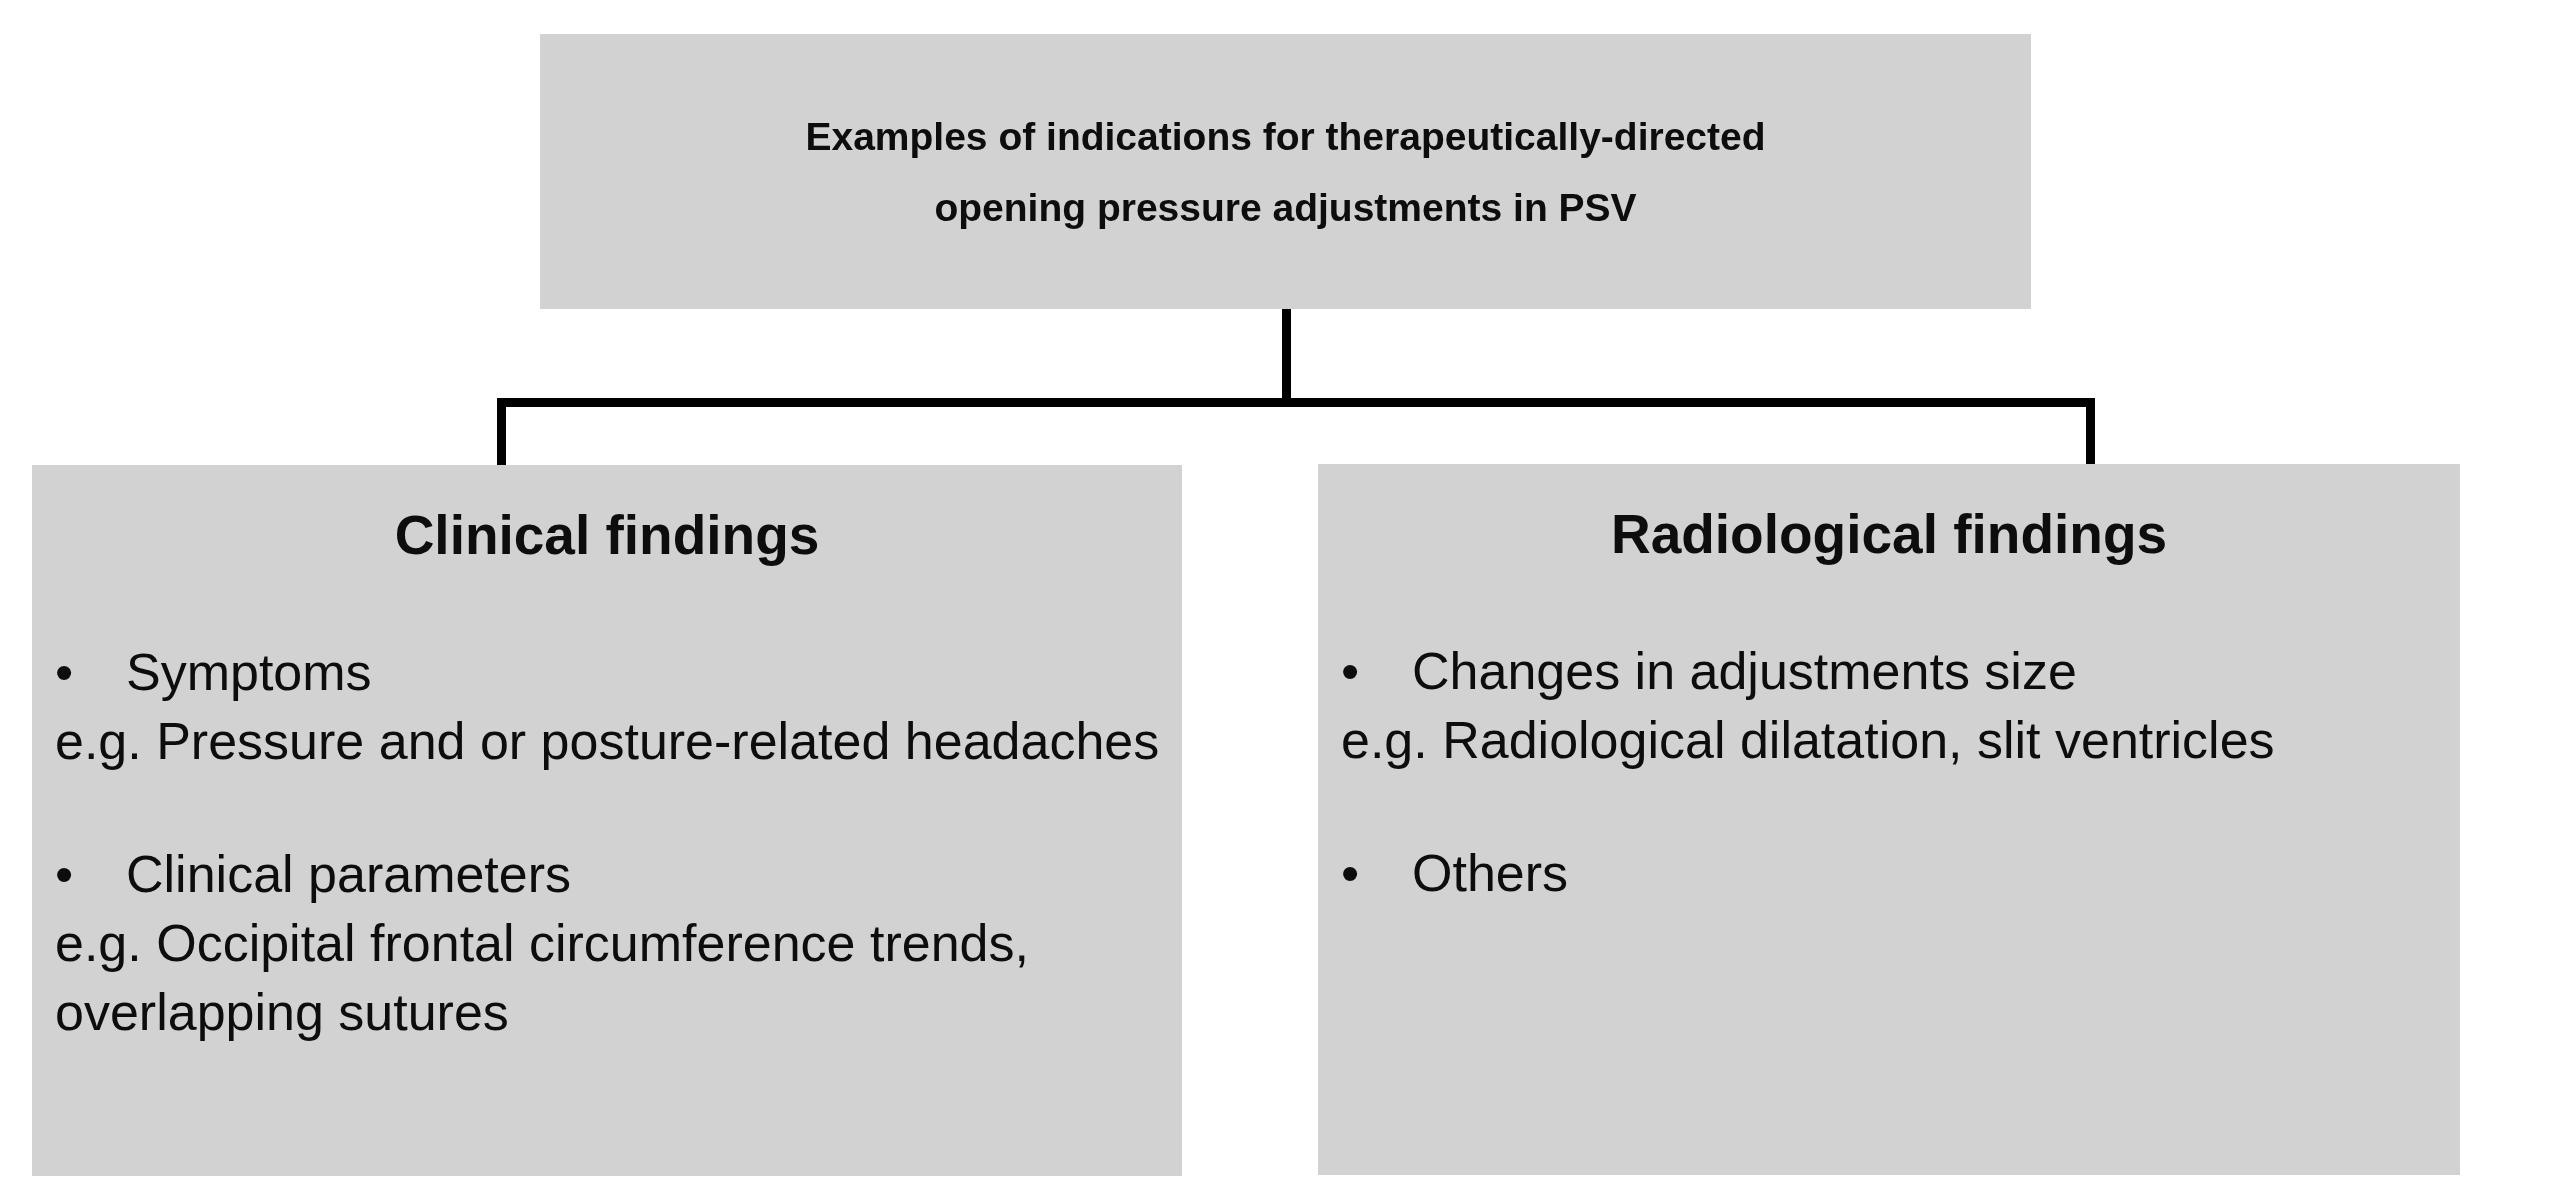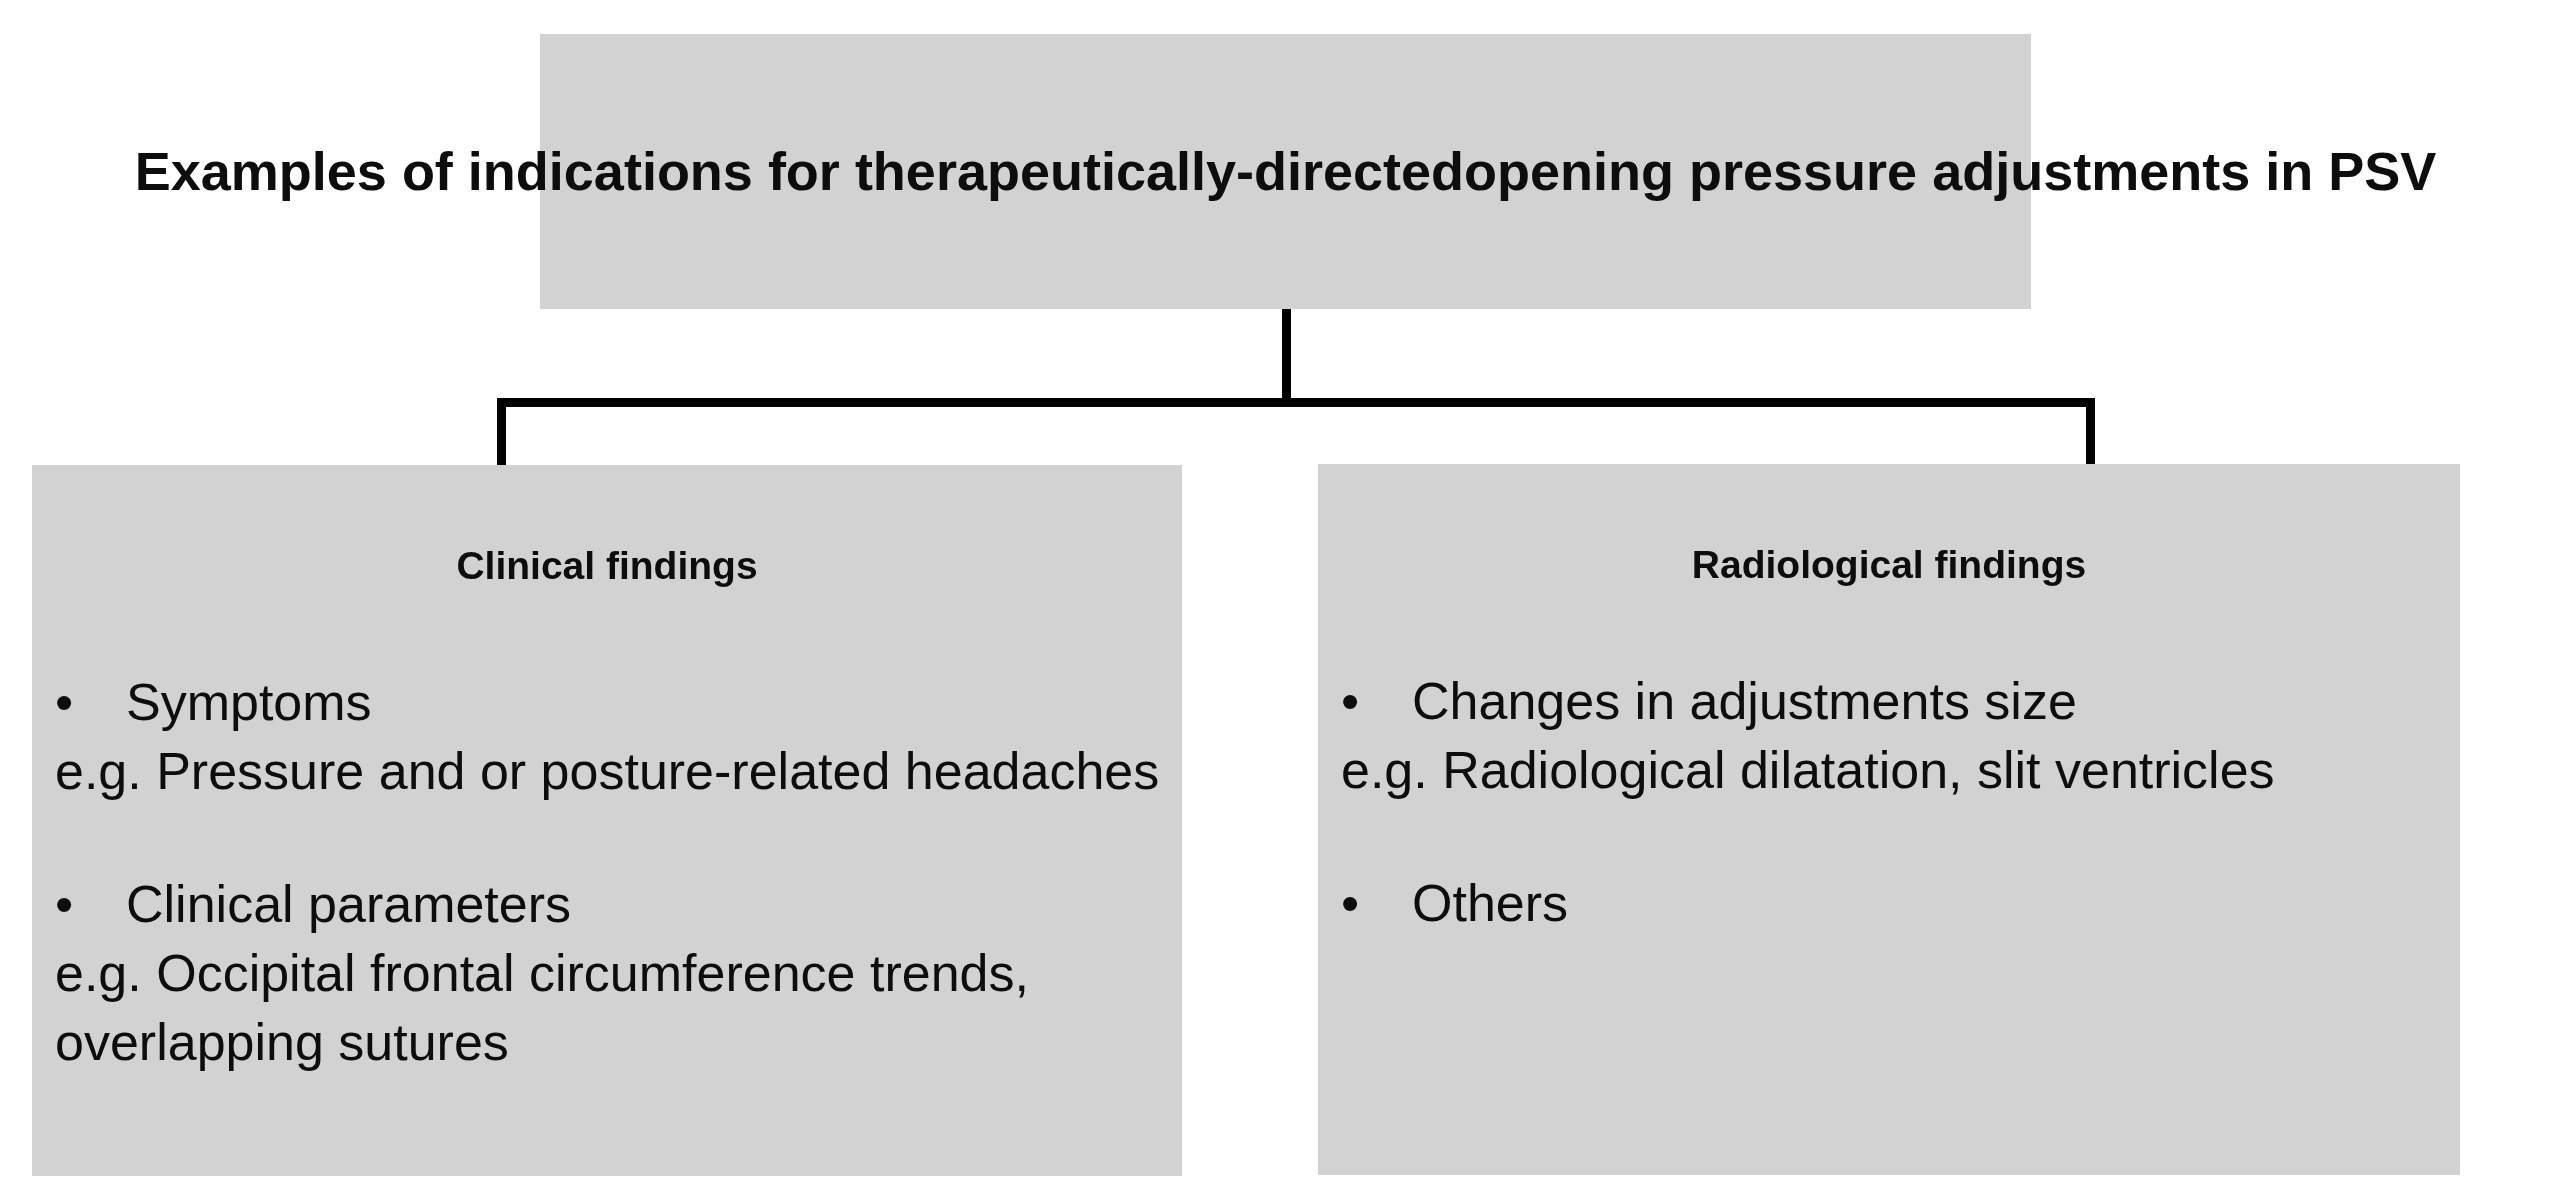--- a/index.html
+++ b/index.html
@@ -10,39 +10,39 @@
     color: #0d0d0d;
     position: relative;
     overflow: hidden;
   }
   #canvas { position: absolute; left: 0; top: 0; width: 2576px; height: 1202px; }
 
   .node { position: absolute; background: var(--box-bg, #d3d2d2); box-sizing: border-box; }
 
   #root-node {
     left: 540px; top: 34px; width: 1491px; height: 275px;
-    display: flex; align-items: center; justify-content: center;
+    display: flex; flex-direction: column; align-items: center; justify-content: center;
     text-align: center;
-    font-weight: bold; font-size: 54px; line-height: 71px;
+    font-weight: bold; font-size: 39px; line-height: 71px;
     white-space: nowrap;
   }
 
   .connector { position: absolute; background: var(--line-color, #000000); }
   #connector-stem        { left: 1282px; top: 309px; width: 9.1px;  height: 98px; }
   #connector-horizontal  { left: 497px;  top: 398px; width: 1598px; height: 9.1px; }
   #connector-drop-left   { left: 497px;  top: 398px; width: 9.1px;  height: 69px; }
   #connector-drop-right  { left: 2086px; top: 398px; width: 9.1px;  height: 69px; }
 
   #branch-node-clinical     { left: 32px;   top: 465px; width: 1150px; height: 711px; }
   #branch-node-radiological { left: 1318px; top: 464px; width: 1142px; height: 711px; }
 
   .branch-heading {
-    margin-top: 64px;
+    margin-top: 34px;
     text-align: center;
-    font-weight: bold; font-size: 39px; line-height: 73px;
+    font-weight: bold; font-size: 55px; line-height: 73px;
   }
   .branch-body {
     margin-top: 66px;
     padding: 0 9.1px 0 23px;
     font-size: 52px; line-height: 69px;
   }
   .bullet-row { display: flex; }
   .bullet-icon { flex: 0 0 71px; width: 71px; }
   .bullet-term { font-weight: normal; }
   .bullet-example { }

